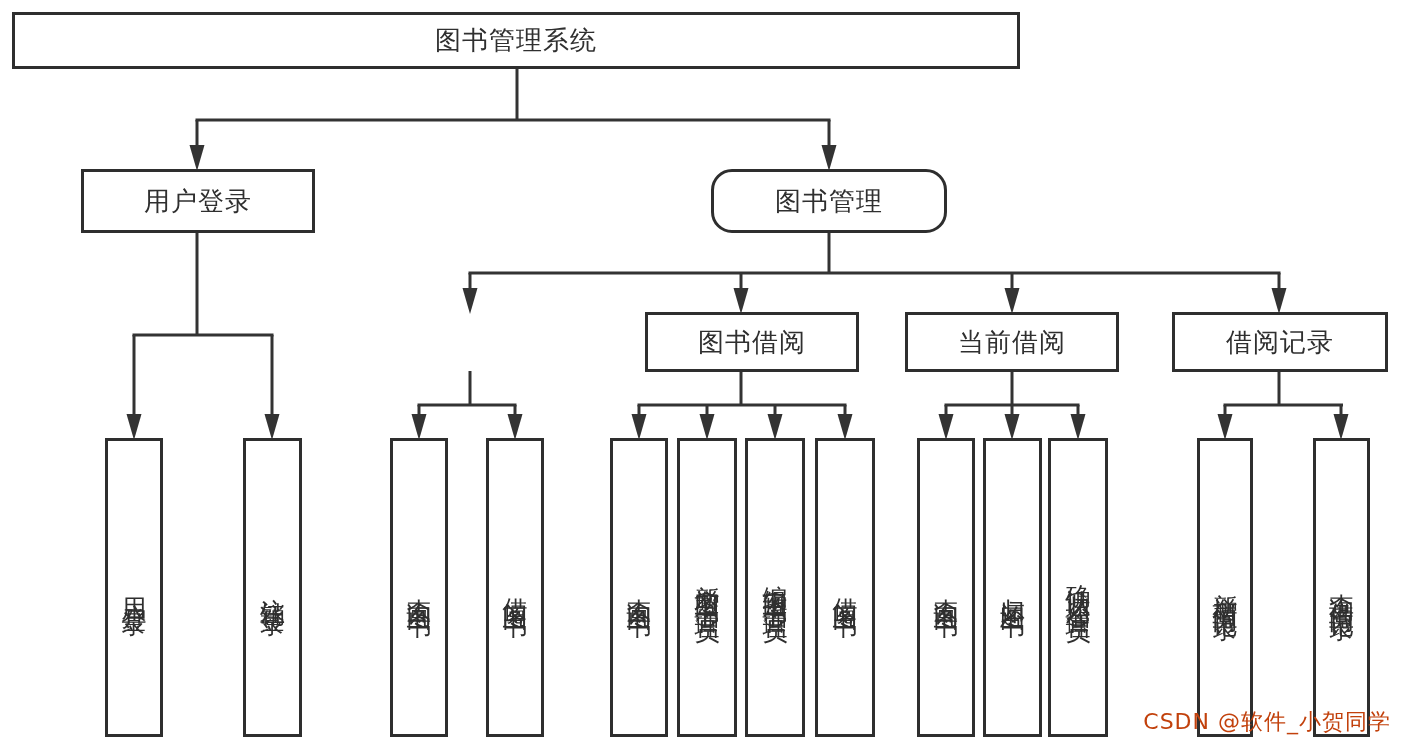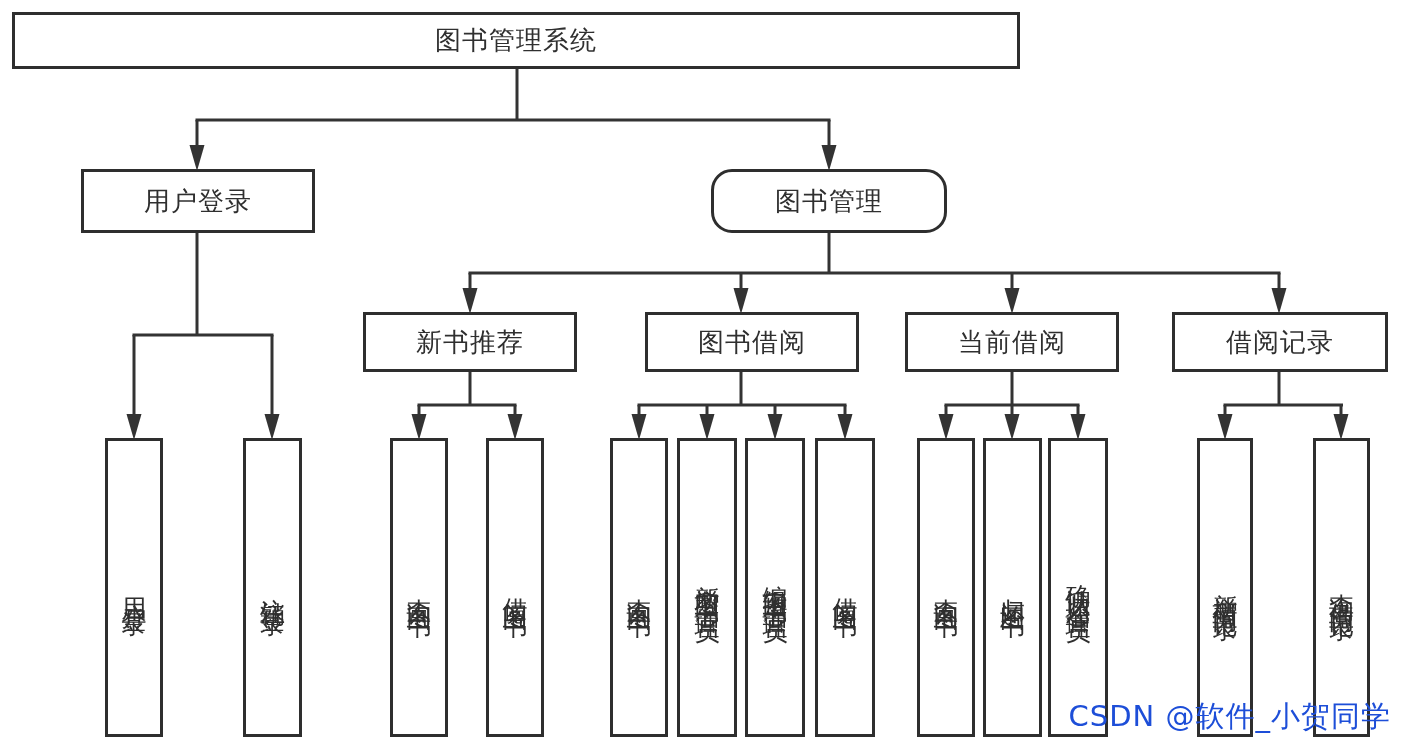--- a/index.html
+++ b/index.html
@@ -60,22 +60,22 @@
   .lf-7  { left: 815px;  width: 60px; }
   .lf-8  { left: 917px;  width: 58px; }
   .lf-9  { left: 983px;  width: 59px; }
   .lf-10 { left: 1048px; width: 60px; }
   .lf-11 { left: 1197px; width: 56px; }
   .lf-12 { left: 1313px; width: 57px; }
   .watermark {
     position: absolute;
     right: 14px;
     bottom: 10px;
-    font-size: 29px;
-    color: #1d4ed8;
+    font-size: 22px;
+    color: #c2410c;
     letter-spacing: 1px;
     white-space: nowrap;
     z-index: 5;
   }
 </style>
 </head>
 <body>
 
 <div id="stage">
 
@@ -156,23 +156,20 @@
     <span class="h-label">图书管理系统</span>
   </div>
 
   <div class="node l2-0">
     <span class="h-label">用户登录</span>
   </div>
   <div class="node l2-1">
     <span class="h-label">图书管理</span>
   </div>
 
-  <div class="node l3 l3-0">
-    <span class="h-label">新书推荐</span>
-  </div>
   <div class="node l3 l3-1">
     <span class="h-label">图书借阅</span>
   </div>
   <div class="node l3 l3-2">
     <span class="h-label">当前借阅</span>
   </div>
   <div class="node l3 l3-3">
     <span class="h-label">借阅记录</span>
   </div>
 

